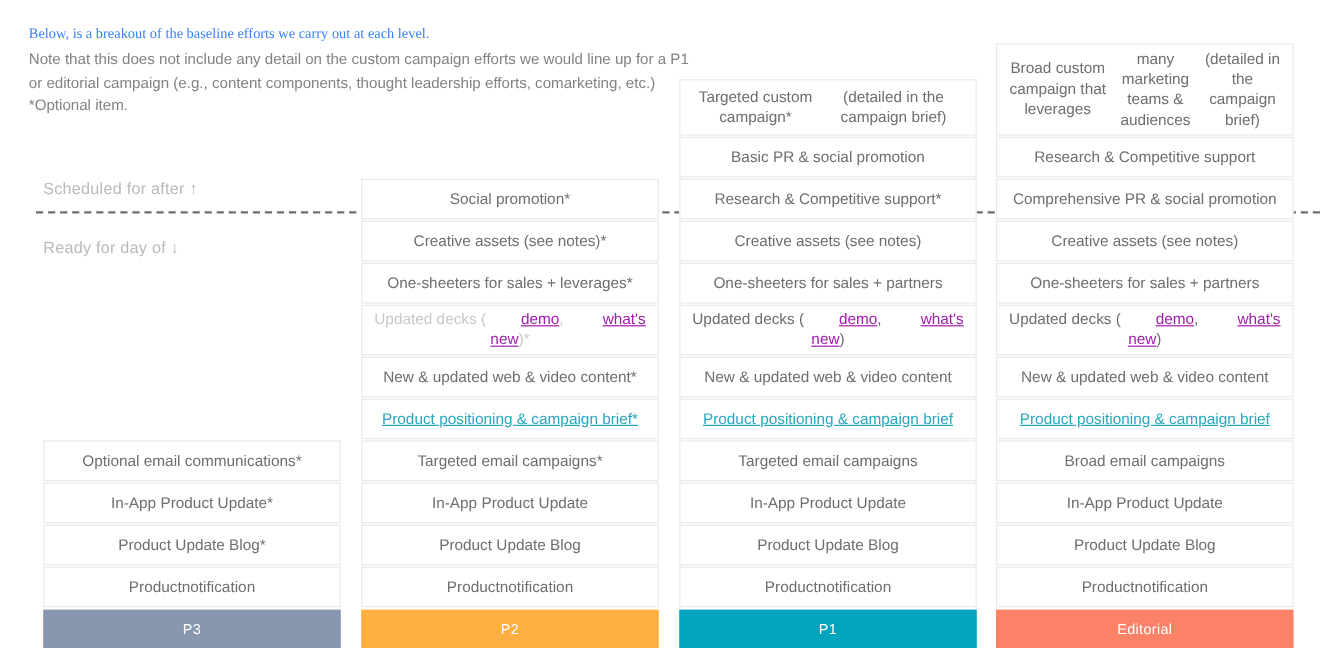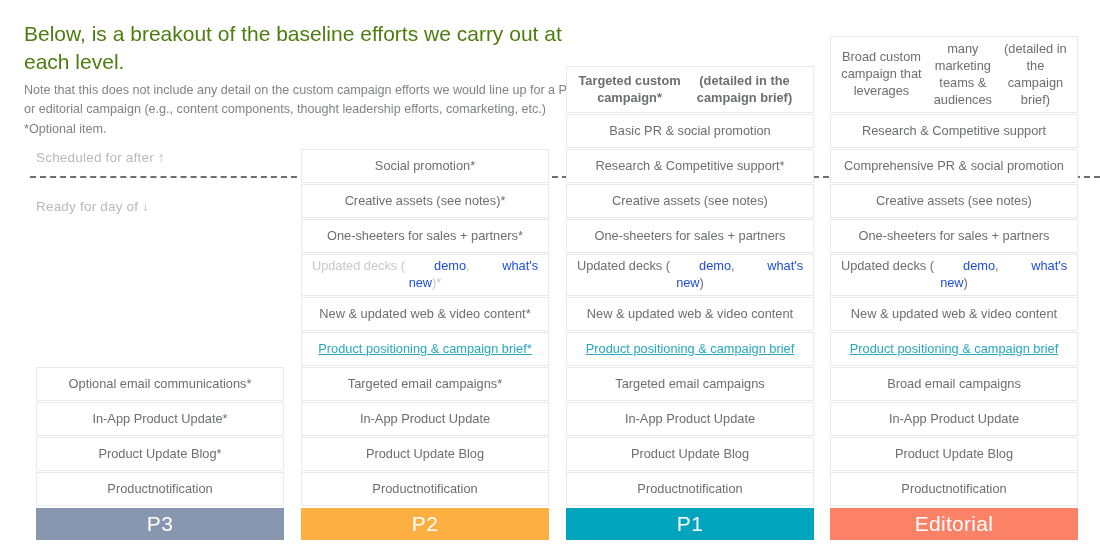--- a/index.html
+++ b/index.html
@@ -18,25 +18,26 @@
   }
 
   
   #header {
     position: absolute;
     left: 24px;
     top: 20px;
     width: 560px;
   }
   #header-title {
-    font-size: 21px;
-    color: #4d7c0f;
+    font-size: 12px;
+    color: #3b82f6;
     line-height: 1.35;
     margin: 0 0 4px 0;
     font-weight: 400;
+    font-family: Liberation Serif, serif;
   }
   #header-note {
     font-size: 12.6px;
     color: #808285;
     line-height: 1.55;
     margin: 0;
     font-weight: 400;
   }
 
   
@@ -90,44 +91,45 @@
     font-size: 12.8px;
     line-height: 1.32;
     text-align: center;
     display: flex;
     align-items: center;
     justify-content: center;
     padding: 3px 8px;
     margin-bottom: 1px;
     min-height: 34px;
   }
-  .cell.tall2 { min-height: 47px; font-weight: bold; }
+  .cell.tall2 { min-height: 47px; }
   .cell.tall3 { min-height: 77px; }
 
   .cell.muted { color: #c7c8ca; }
 
   .cell a,
   .cell .lnk {
-    color: #1d4ed8;
+    color: #a21caf;
+    text-decoration: underline;
     margin-left: 29px;
   }
   .cell.linkcell {
     color: #27a8be;
     text-decoration: underline;
   }
 
   
   .footer-bar {
     box-sizing: border-box;
     height: 32px;
     display: flex;
     align-items: center;
     justify-content: center;
     color: #ffffff;
-    font-size: 21px;
+    font-size: 12px;
     letter-spacing: .3px;
     margin-top: 1px;
     margin-bottom: 0;
   }
 </style>
 </head>
 <body>
 
 <div id="header">
   <p id="header-title">Below, is a breakout of the baseline efforts we carry out at each level.</p>
@@ -157,21 +159,21 @@
       <div class="footer-bar" style="background: rgb(137, 150, 176);">P3</div>
     </div>
   <div class="column" id="col-p2">
       <div class="cell">
         <span>Social promotion*</span>
       </div>
       <div class="cell">
         <span>Creative assets (see notes)*</span>
       </div>
       <div class="cell">
-        <span>One-sheeters for sales + partners*</span>
+        <span>One-sheeters for sales + leverages*</span>
       </div>
       <div class="cell muted">
         <span><span>Updated decks (</span><span class="lnk">demo</span><span>, </span><span class="lnk">what's new</span><span>)*</span></span>
       </div>
       <div class="cell">
         <span>New &amp; updated web &amp; video content*</span>
       </div>
       <div class="cell linkcell">
         <span>Product positioning &amp; campaign brief*</span>
       </div>

